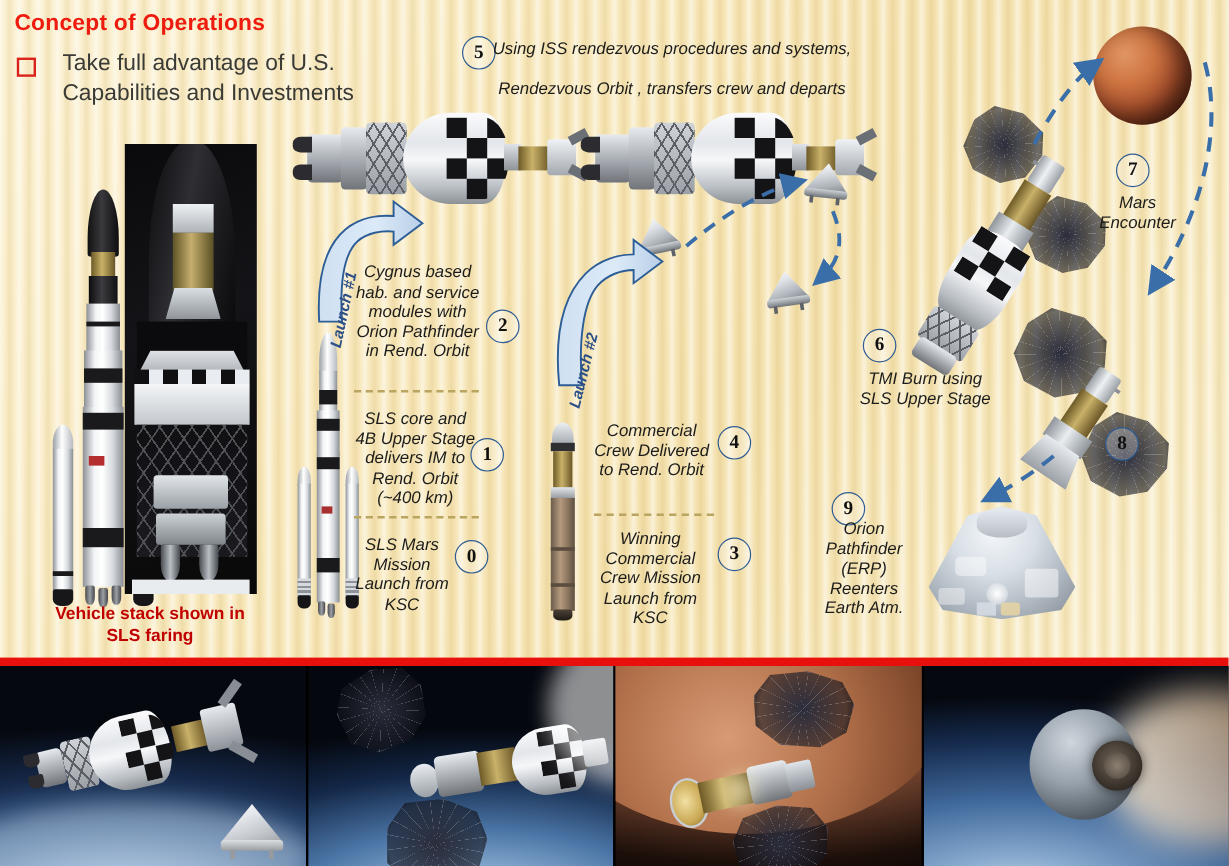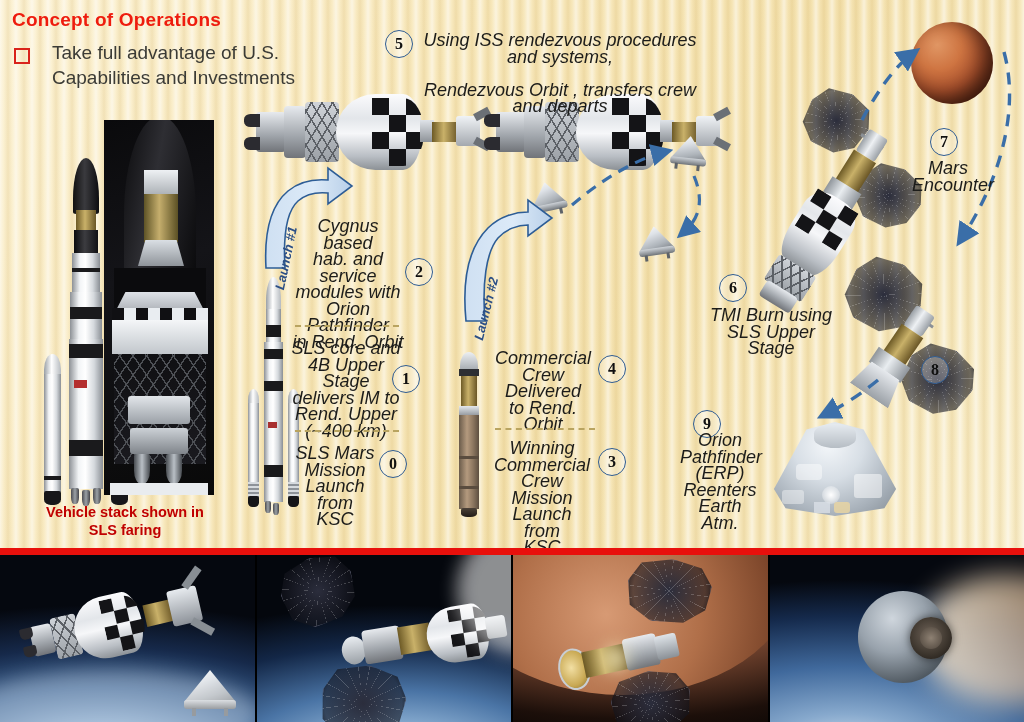--- a/index.html
+++ b/index.html
@@ -35,21 +35,21 @@
   .p-mars{background:
       radial-gradient(ellipse 160% 110% at 45% 10%, #c98a6b 0%, #a96a4c 26%, #6d402c 52%, #1c0f0a 80%, #050302 100%);}
   .p-entry{background:
       radial-gradient(ellipse 150% 100% at 30% 115%, #cfe0f0 0%, #87a9cd 20%, #40699c 48%, #152a4c 78%, #05080f 100%);}
   .glow{position:absolute;border-radius:50%;filter:blur(9px);}
 
   
   .title{position:absolute;color:#ee1c0e;font-weight:bold;font-size:19px;letter-spacing:.2px;}
   .bullet-sq{position:absolute;width:12px;height:12px;border:2px solid #d9231b;background:transparent;}
   .bullet-txt{position:absolute;color:#3b3b36;font-size:19px;line-height:25px;}
-  .note{position:absolute;font-style:italic;color:#1c1c1a;font-size:18px;line-height:16.5px;text-align:center;}
+  .note{position:absolute;font-style:italic;color:#1c1c1a;font-size:14px;line-height:16.5px;text-align:center;}
   .cap-red{position:absolute;color:#c00000;font-weight:bold;font-size:14.5px;line-height:18px;text-align:center;}
   .step{
     position:absolute;width:26px;height:26px;border-radius:50%;
     border:1.7px solid #2f5c92;color:#101010;background:rgba(255,255,255,0.28);
     font-size:16px;font-weight:bold;display:flex;align-items:center;justify-content:center;
     font-family:"Liberation Serif", serif;
   }
   .dash-sep{position:absolute;height:0;border-top:2px dashed #b9a460;}
   .arrow-label{
     position:absolute;font-style:italic;font-weight:bold;color:#2c4f86;font-size:13px;
@@ -410,21 +410,21 @@
       <span>Orion Pathfinder</span><br>
       <span>in Rend. Orbit</span>
     </div>
     <div class="dash-sep" style="left:295px;top:325px;width:104px;"></div>
 
     <div class="step" style="left:392px;top:365px;">1</div>
     <div class="note" style="left:290px;top:340px;width:112px;">
       <span>SLS core and</span><br>
       <span>4B Upper Stage</span><br>
       <span>delivers IM to</span><br>
-      <span>Rend. Upper</span><br>
+      <span>Rend. Orbit</span><br>
       <span>(~400 km)</span>
     </div>
     <div class="dash-sep" style="left:295px;top:430px;width:104px;"></div>
 
     <div class="step" style="left:379px;top:450px;">0</div>
     <div class="note" style="left:290px;top:445px;width:90px;">
       <span>SLS Mars</span><br>
       <span>Mission</span><br>
       <span>Launch from</span><br>
       <span>KSC</span>

